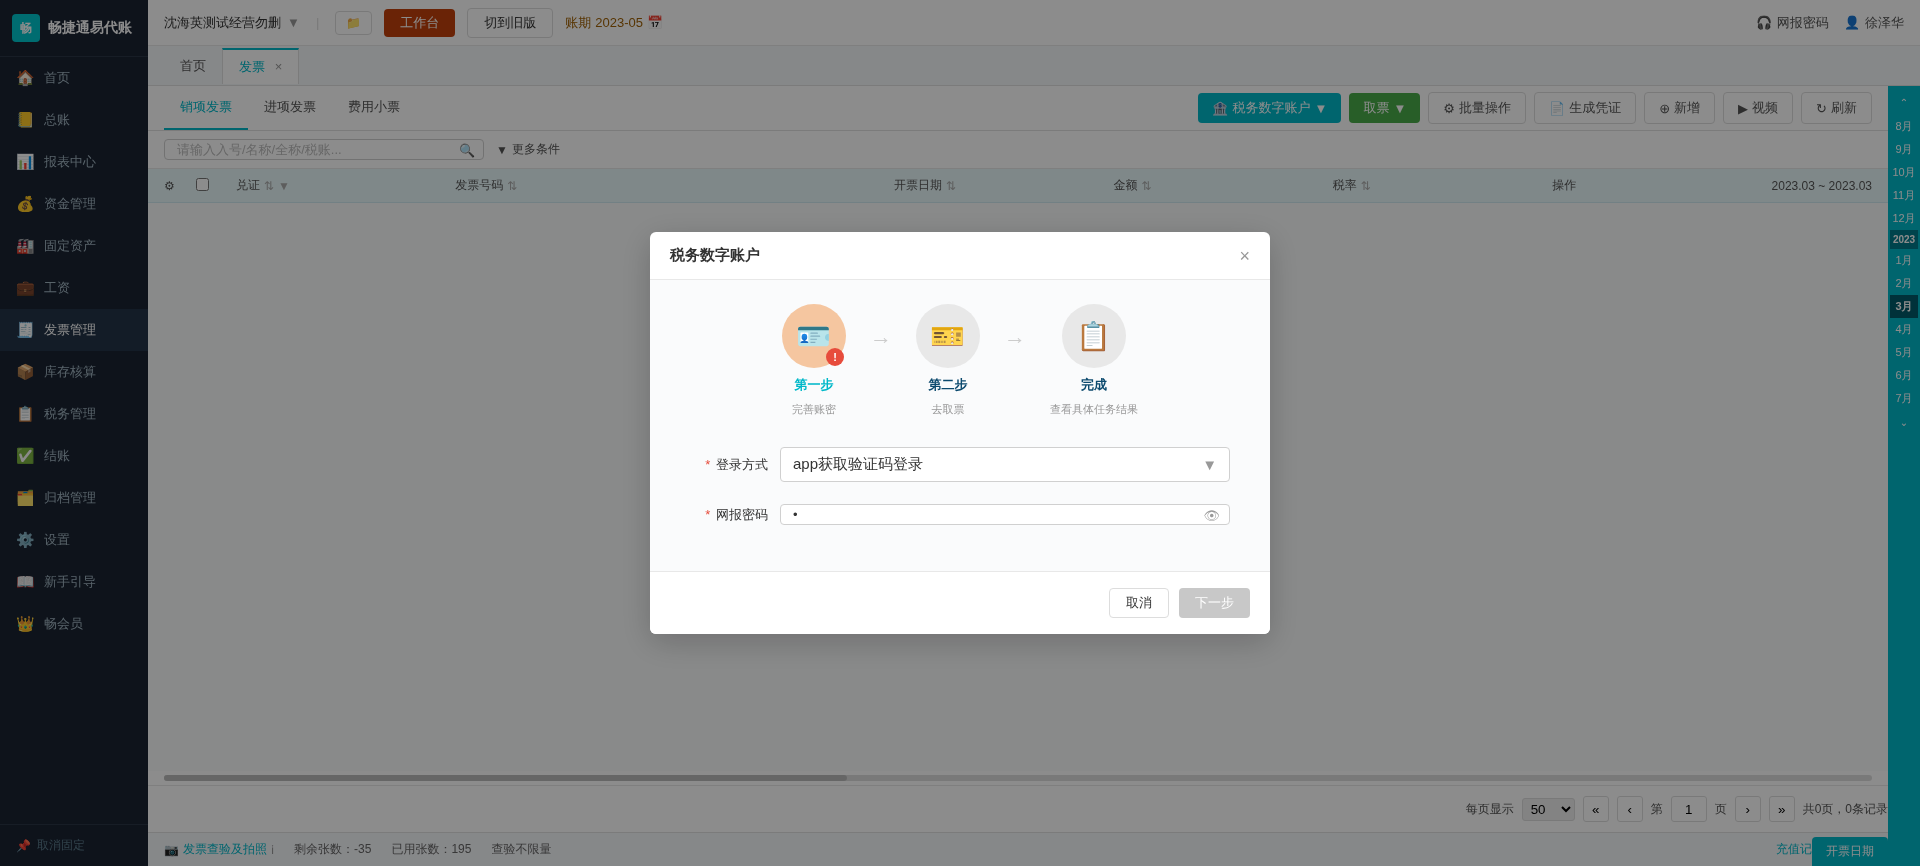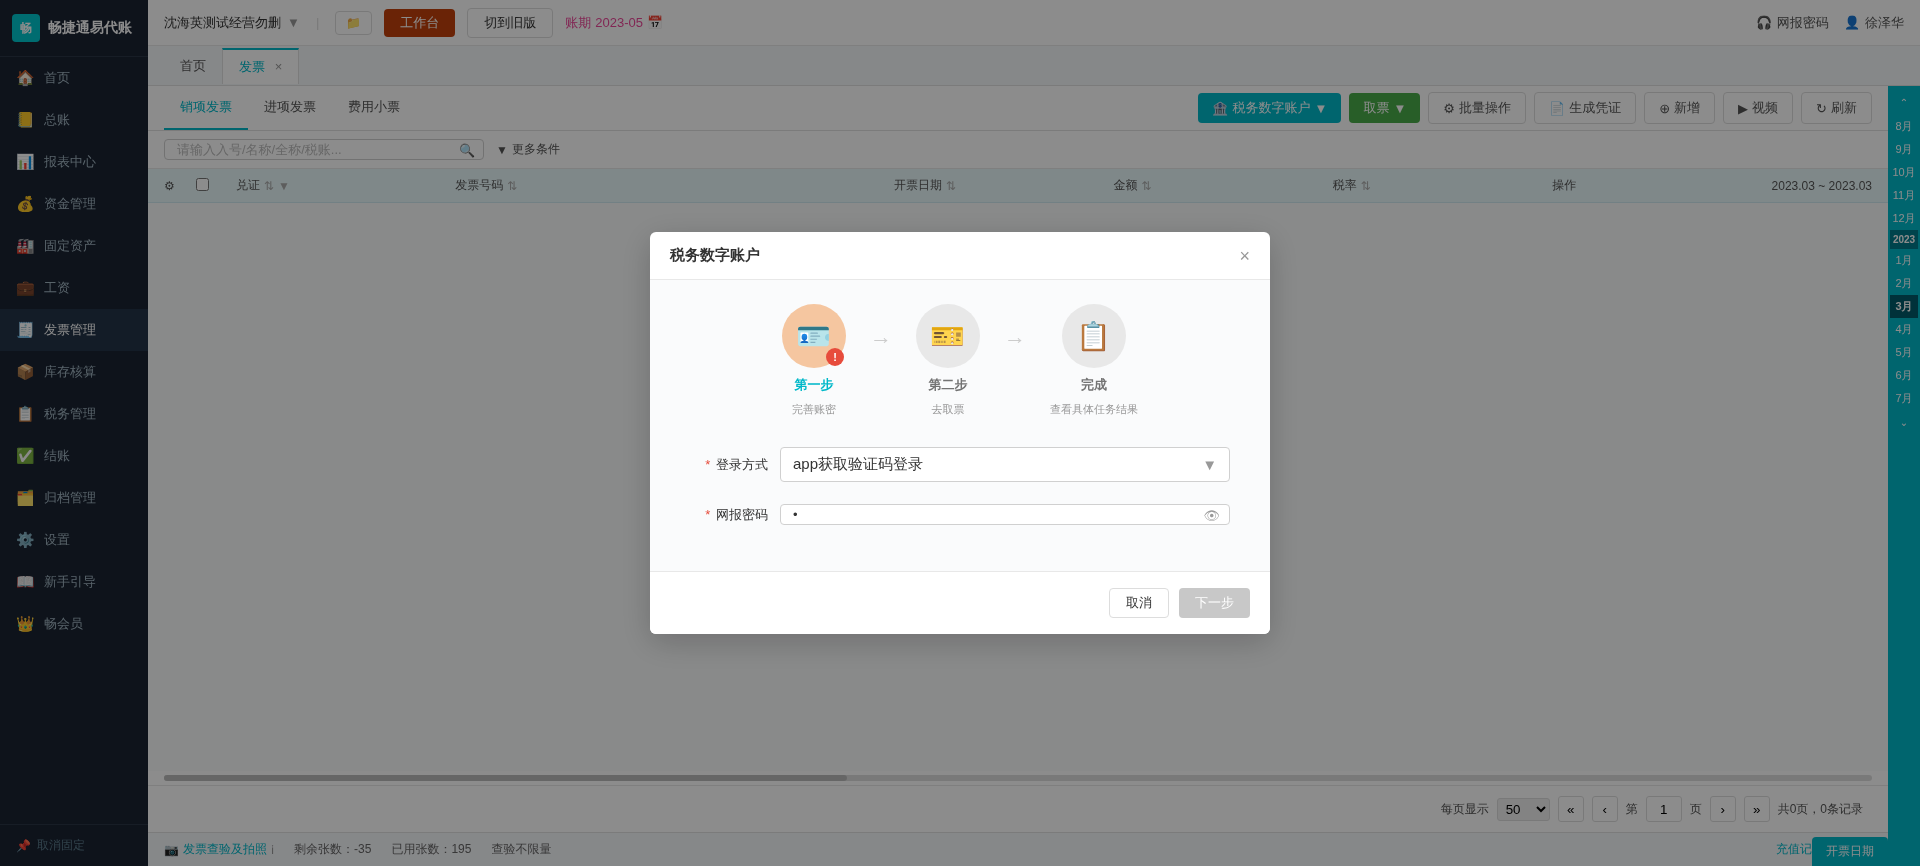--- a/index.html
+++ b/index.html
@@ -19,21 +19,21 @@
 
     
     .main-content { flex: 1; display: flex; flex-direction: column; overflow: hidden; }
 
     
     .topbar { height: 46px; background: #fff; display: flex; align-items: center; padding: 0 16px; gap: 12px; border-bottom: 1px solid #e8e8e8; box-shadow: 0 1px 4px rgba(0,0,0,0.08); }
     .topbar-company { display: flex; align-items: center; gap: 6px; color: #333; font-size: 13px; }
     .topbar-btn { padding: 5px 16px; border-radius: 4px; border: none; cursor: pointer; font-size: 13px; }
     .topbar-btn-primary { background: #c2410c; color: white; }
     .topbar-btn-outline { background: white; border: 1px solid #ddd; color: #333; }
-    .topbar-period { color: #ec4899; font-size: 13px; display: flex; align-items: center; gap: 4px; }
+    .topbar-period { color: #a16207; font-size: 13px; display: flex; align-items: center; gap: 4px; }
     .topbar-right { margin-left: auto; display: flex; align-items: center; gap: 16px; color: #555; font-size: 13px; }
     .topbar-user { display: flex; align-items: center; gap: 4px; }
 
     
     .tabbar { height: 40px; background: #f5f7fa; display: flex; align-items: center; padding: 0 16px; border-bottom: 1px solid #e0e0e0; }
     .tab-item { padding: 8px 16px; font-size: 13px; cursor: pointer; color: #555; }
     .tab-item.active { background: white; color: #00b8c9; border-top: 2px solid #00b8c9; border-left: 1px solid #e0e0e0; border-right: 1px solid #e0e0e0; }
     .tab-close { margin-left: 6px; color: #999; }
 
     
@@ -49,21 +49,21 @@
     .btn-teal { background: #00b8c9; color: white; border: none; padding: 6px 14px; border-radius: 4px; cursor: pointer; font-size: 13px; display: flex; align-items: center; gap: 4px; }
     .btn-gray-outline { background: white; color: #555; border: 1px solid #ddd; padding: 6px 14px; border-radius: 4px; cursor: pointer; font-size: 13px; display: flex; align-items: center; gap: 4px; }
     .btn-dropdown { background: #4aab4a; color: white; border: none; padding: 6px 14px; border-radius: 4px; cursor: pointer; font-size: 13px; display: flex; align-items: center; gap: 4px; }
 
     
     .table-header-row { display: flex; align-items: center; background: #e8f8fa; padding: 8px 16px; border-bottom: 1px solid #d0eaf0; font-size: 12px; color: #555; }
     .th-cell { flex: 1; display: flex; align-items: center; gap: 4px; }
     .th-cell.large { flex: 2; }
 
     
-    .pagination { display: flex; align-items: center; padding: 10px 25px; justify-content: flex-end; gap: 8px; background: white; border-top: 1px solid #e8e8e8; font-size: 12px; color: #555; }
+    .pagination { display: flex; align-items: center; padding: 10px 0; justify-content: flex-end; gap: 8px; background: white; border-top: 1px solid #e8e8e8; font-size: 12px; color: #555; }
     .pagination-btn { width: 26px; height: 26px; border: 1px solid #ddd; background: white; cursor: pointer; border-radius: 3px; display: flex; align-items: center; justify-content: center; }
     .page-input { width: 36px; height: 26px; border: 1px solid #ddd; text-align: center; border-radius: 3px; }
 
     
     .statusbar { background: #f5f7fa; border-top: 1px solid #e0e0e0; padding: 8px 16px; display: flex; align-items: center; gap: 20px; font-size: 12px; color: #666; }
     .statusbar-link { color: #00b8c9; cursor: pointer; }
 
     
     .right-sidebar { width: 32px; background: #00b8c9; display: flex; flex-direction: column; align-items: center; padding-top: 4px; }
     .rs-btn { width: 28px; color: white; font-size: 10px; text-align: center; padding: 6px 2px; cursor: pointer; line-height: 1.3; }
@@ -81,21 +81,21 @@
 
     
     .steps-row { display: flex; align-items: flex-start; justify-content: center; gap: 0; margin-bottom: 30px; }
     .step { display: flex; flex-direction: column; align-items: center; gap: 8px; }
     .step-icon-wrap { width: 64px; height: 64px; border-radius: 50%; display: flex; align-items: center; justify-content: center; position: relative; }
     .step-icon-active { background: #f5c6a0; }
     .step-icon-inactive { background: #e8e8e8; }
     .step-badge { position: absolute; bottom: 2px; right: 2px; width: 18px; height: 18px; border-radius: 50%; background: #e74c3c; color: white; font-size: 11px; display: flex; align-items: center; justify-content: center; font-weight: bold; }
     .step-label { font-size: 13px; font-weight: 600; }
     .step-label-active { color: #00b8c9; }
-    .step-label-inactive { color: #737373; }
+    .step-label-inactive { color: #0c4a6e; }
     .step-sublabel { font-size: 11px; color: #999; }
     .step-arrow { display: flex; align-items: center; padding: 0 24px; margin-top: 20px; color: #ccc; font-size: 22px; }
 
     
     .form-group { display: flex; align-items: center; margin-bottom: 22px; }
     .form-label { width: 90px; text-align: right; padding-right: 12px; font-size: 13px; color: #333; flex-shrink: 0; }
     .form-label .required { color: #e74c3c; margin-right: 2px; }
     .form-control { flex: 1; }
     .form-select { width: 100%; padding: 7px 12px; border: 1px solid #d0d0d0; border-radius: 4px; font-size: 15px; color: #333; display: flex; align-items: center; justify-content: space-between; cursor: pointer; background: white; }
     .form-input { width: 100%; padding: 2px 12px; border: 1px solid #d0d0d0; border-radius: 4px; font-size: 13px; color: #333; outline: none; }

